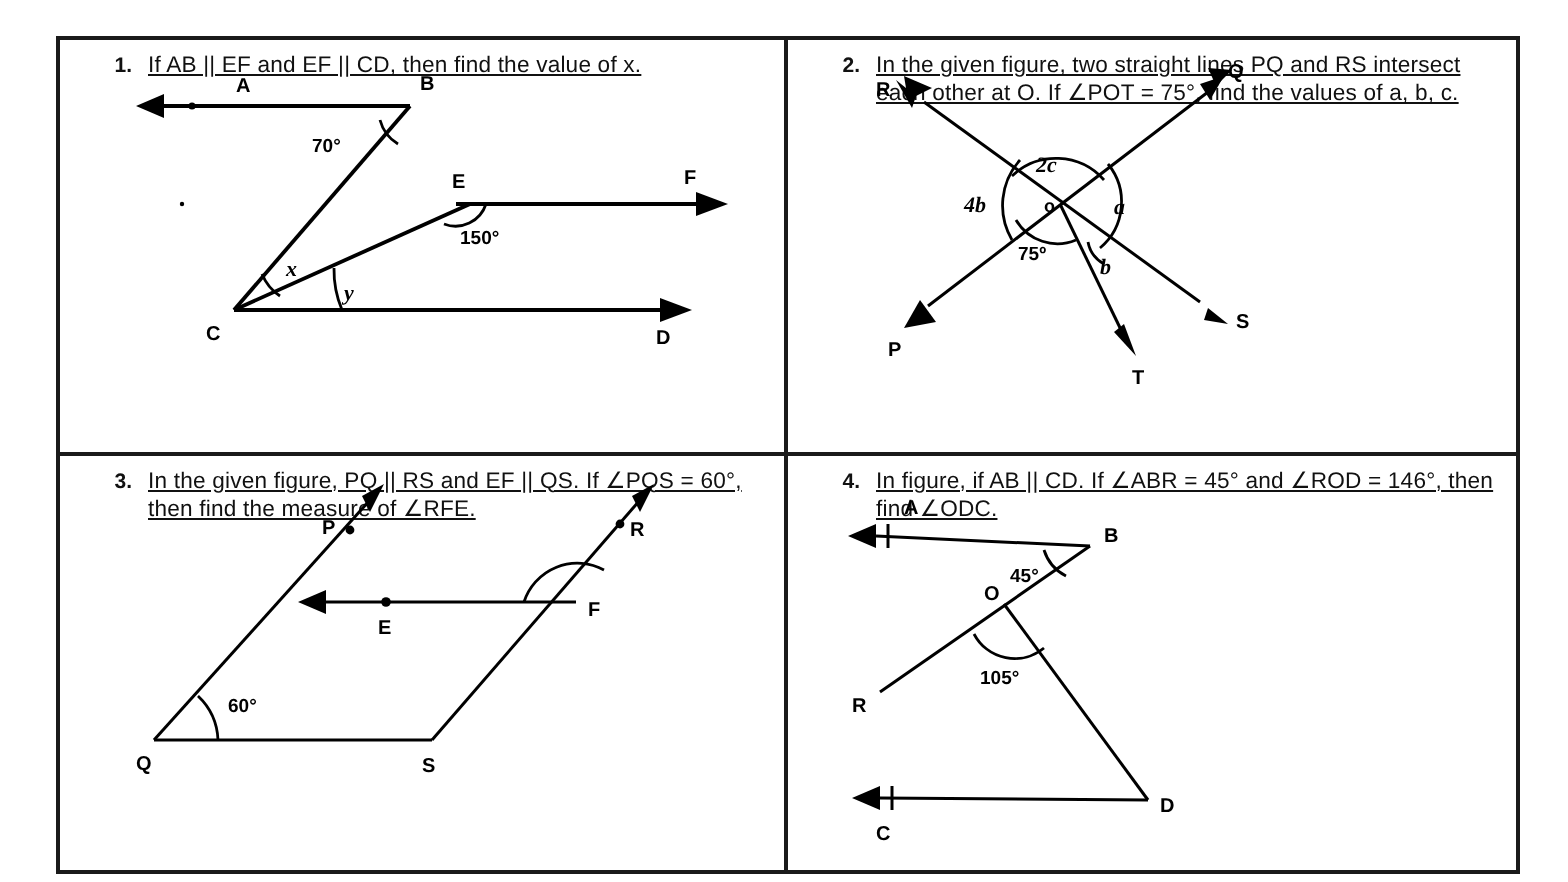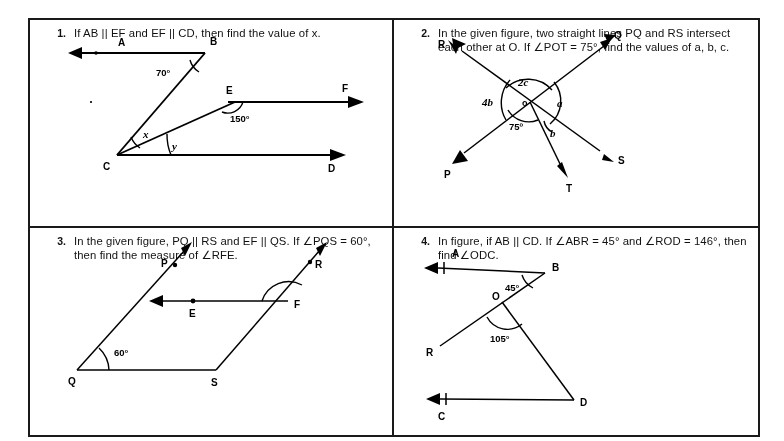--- a/index.html
+++ b/index.html
@@ -67,20 +67,21 @@
     line-height: 14px;
     padding-right: 8px;
     color: #111;
   }
   .qtext {
     flex: 1 1 auto;
     font-size: 11.3px;
     line-height: 14.2px;
     color: #111;
     letter-spacing: 0.1px;
+    text-decoration: underline;
   }
 
   
   .figure {
     position: absolute;
     left: 0;
     top: 0;
     width: 100%;
     height: 100%;
     pointer-events: none;

